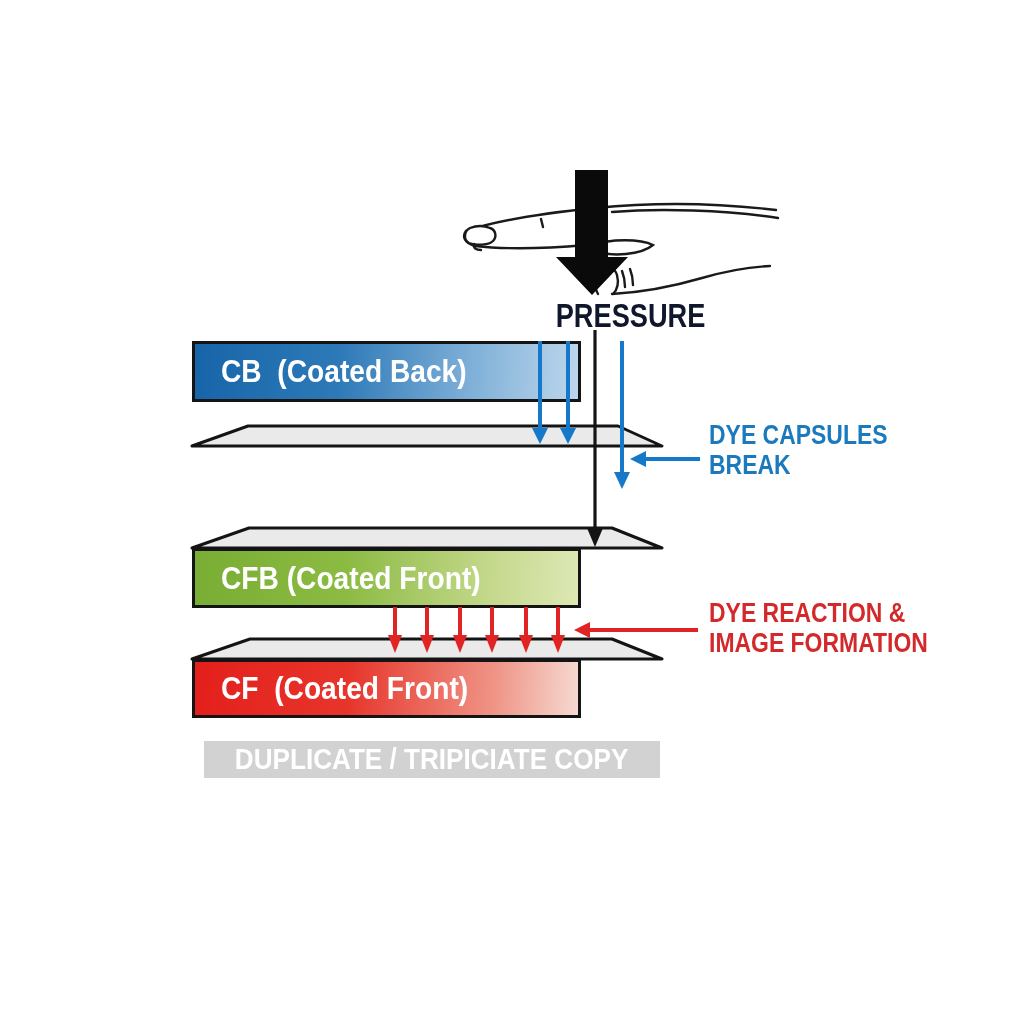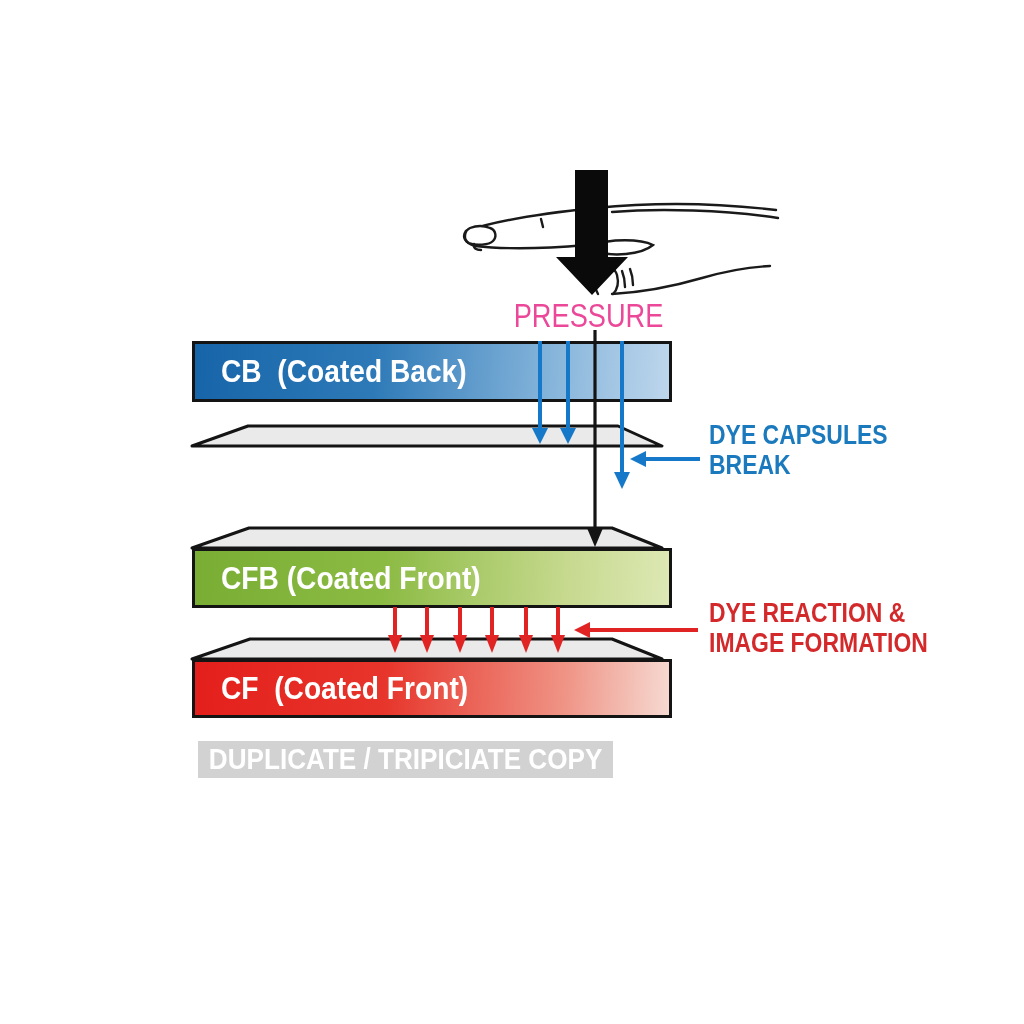--- a/index.html
+++ b/index.html
@@ -3,50 +3,50 @@
 <meta charset="utf-8">
 <style>
   html,body { margin:0; padding:0; background:#ffffff; }
   #stage {
     position:relative; width:1024px; height:1024px; background:#ffffff;
     font-family:"Liberation Sans","DejaVu Sans",sans-serif; overflow:hidden;
   }
   #overlay { position:absolute; left:0; top:0; z-index:5; pointer-events:none; }
 
   .layer {
-    position:absolute; left:192px; width:480px; box-sizing:border-box;
+    position:absolute; left:192px; width:389px; box-sizing:border-box;
     border:3px solid #141414; display:flex; align-items:center;
     padding-left:26px; z-index:1;
   }
   .layer-label {
     color:#ffffff; font-weight:bold; font-size:32px; white-space:pre;
     transform:scaleX(0.88); transform-origin:left center; letter-spacing:0px;
   }
   #layer-cb   { top:341px; height:61px;
     background:linear-gradient(93deg,#1765a9 0%,#2e7ab8 38%,#7fb0d8 72%,#bdd6ec 100%); }
   #layer-cfb-front-back { top:446px; height:58px;
     background:linear-gradient(93deg,#109748 0%,#2aa055 35%,#a9cfa9 78%,#dcead9 100%); }
   #layer-cfb-front { top:548px; height:60px;
     background:linear-gradient(93deg,#79ad33 0%,#8cbb44 40%,#c6d98e 78%,#dde8b4 100%); }
   #layer-cf   { top:659px; height:59px;
     background:linear-gradient(93deg,#e41f1c 0%,#e7352b 40%,#ef9486 78%,#f6d9d1 100%); }
 
   .txt { position:absolute; z-index:6; }
   #pressure-label {
-    left:454px; top:296px; width:270px; text-align:center;
-    font-size:34px; font-weight:normal; color:#ec4899;
+    left:454px; top:296px; width:270px; text-align:right;
+    font-size:34px; font-weight:bold; color:#0f172a;
   }
   #pressure-label .cond { display:inline-block; transform:scaleX(0.8); transform-origin:center; }
   .annotation { font-size:27px; font-weight:bold; line-height:30px;
     transform:scaleX(0.85); transform-origin:left top; white-space:nowrap; }
   #dye-capsules-label { left:709px; top:420px; color:#1a7abd; }
   #dye-reaction-label { left:709px; top:598px; color:#d4292b; }
 
   #copy-label-box {
-    position:absolute; left:198px; top:741px; width:415px; height:37px;
+    position:absolute; left:204px; top:741px; width:456px; height:37px;
     background:#d2d2d2; display:flex; align-items:center; justify-content:center; z-index:1;
   }
   #copy-label-box .copy-text {
     color:#ffffff; font-size:29px; font-weight:bold; white-space:pre;
     transform:scaleX(0.9); transform-origin:center;
   }
 </style>
 </head>
 <body>
 

